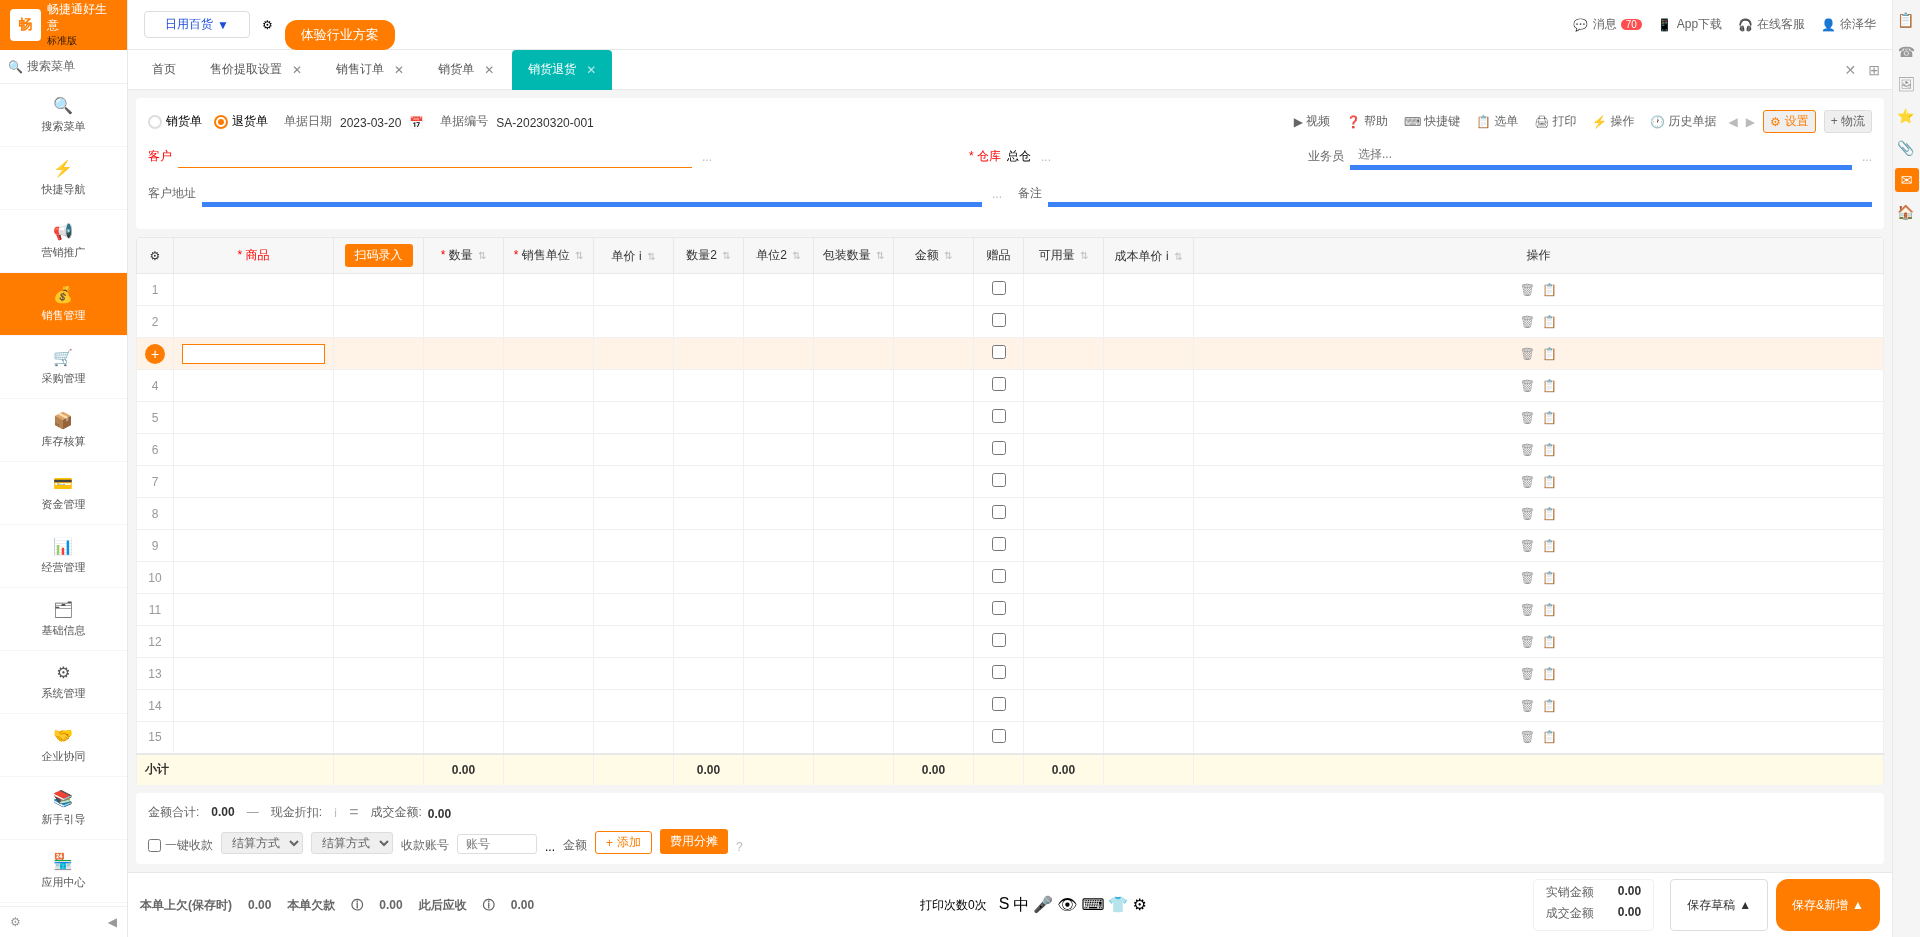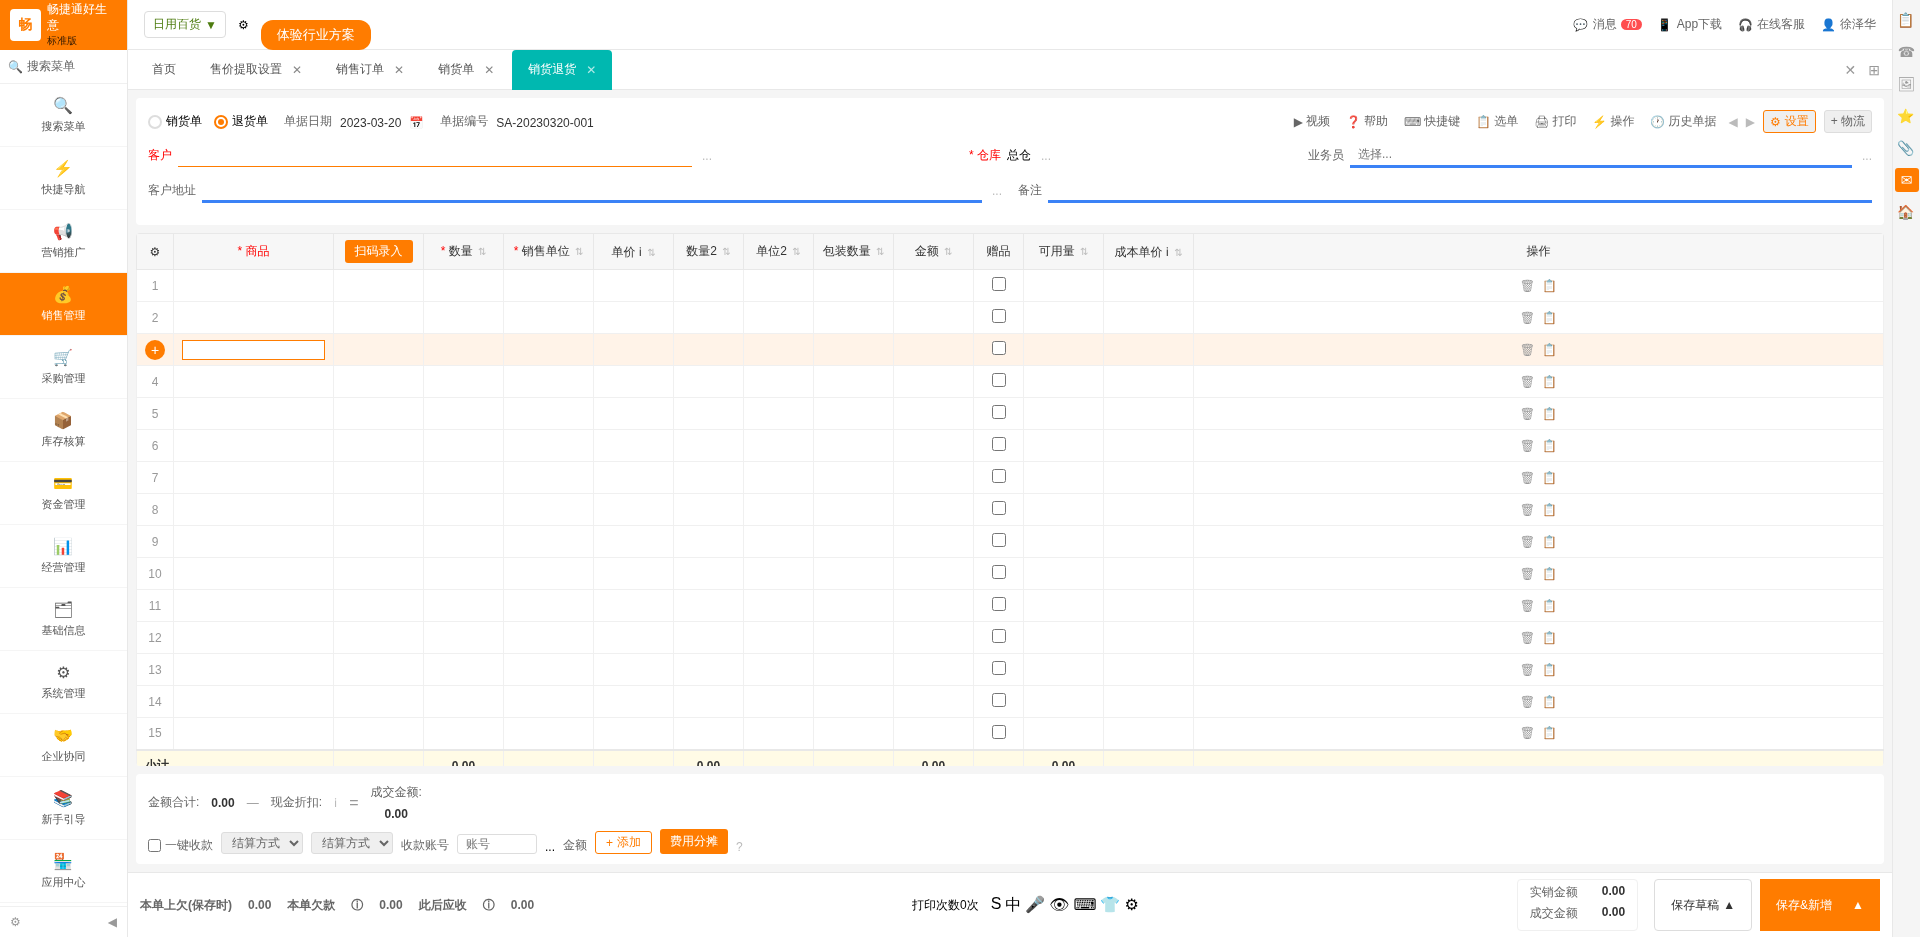--- a/index.html
+++ b/index.html
@@ -18,21 +18,21 @@
     .sidebar-item .icon { font-size: 16px; }
     .sidebar-item .label { font-size: 11px; }
     .sidebar-footer { padding: 8px; display: flex; justify-content: space-between; align-items: center; border-top: 1px solid #f0f0f0; }
 
     
     .main { flex: 1; display: flex; flex-direction: column; overflow: hidden; }
 
     
     .topbar { height: 50px; background: #fff; display: flex; align-items: center; justify-content: space-between; padding: 0 16px; border-bottom: 1px solid #e8e8e8; }
     .topbar-left { display: flex; align-items: center; gap: 12px; }
-    .topbar-select { display: flex; align-items: center; gap: 4px; border: 1px solid #ddd; border-radius: 4px; padding: 4px 8px; cursor: pointer; color: #4d7c0f; }
+    .topbar-select { display: flex; align-items: center; gap: 4px; border: 1px solid #ddd; border-radius: 4px; padding: 4px 20px; cursor: pointer; color: #1d4ed8; }
     .topbar-btn { background: #ff7c00; color: #fff; border: none; border-radius: 12px; padding: 6px 16px; cursor: pointer; font-size: 13px; margin-top: 21px; }
     .topbar-right { display: flex; align-items: center; gap: 16px; color: #666; }
     .topbar-icon-btn { display: flex; align-items: center; gap: 4px; cursor: pointer; color: #666; }
     .badge { background: #ff4d4f; color: #fff; border-radius: 10px; padding: 0 5px; font-size: 10px; min-width: 18px; text-align: center; }
 
     
     .tabs { display: flex; align-items: center; background: #fff; border-bottom: 1px solid #e8e8e8; padding: 0 8px; height: 40px; gap: 2px; }
     .tab { padding: 8px 16px; cursor: pointer; color: #555; border-radius: 4px 4px 0 0; display: flex; align-items: center; gap: 6px; white-space: nowrap; height: 40px; }
     .tab.active { background: #00b8b0; color: #fff; }
     .tab .close { margin-left: 4px; opacity: 0.7; }
@@ -57,21 +57,21 @@
     .doc-field label { color: #666; white-space: nowrap; }
     .doc-field-value { color: #333; }
     .doc-action-btn { display: flex; align-items: center; gap: 4px; color: #666; cursor: pointer; padding: 2px 6px; border: 1px solid #ddd; border-radius: 3px; font-size: 11px; }
     .doc-action-btn.orange { color: #ff7c00; border-color: #ff7c00; }
 
     
     .form-row { display: flex; gap: 16px; margin-bottom: 10px; flex-wrap: wrap; }
     .form-field { display: flex; align-items: center; gap: 6px; flex: 1; min-width: 200px; justify-content: center; }
     .form-field label { color: #f00; white-space: nowrap; font-size: 12px; }
     .form-field label.optional { color: #666; }
-    .form-field input { flex: 1; border: none; border-bottom: 3px solid #3b82f6; padding: 4px 8px; outline: none; color: #333; min-width: 120px; }
+    .form-field input { flex: 1; border: none; border-bottom: 5px solid #3b82f6; padding: 4px 8px; outline: none; color: #333; min-width: 120px; }
     .form-field .dots { color: #bbb; margin-left: 4px; cursor: pointer; }
 
     
     .table-wrapper { background: #fff; border-radius: 4px; flex: 1; overflow: hidden; display: flex; flex-direction: column; }
     .scan-btn { background: #ff7c00; color: #fff; border: none; border-radius: 3px; padding: 3px 10px; cursor: pointer; font-size: 12px; }
     .table-scroll { flex: 1; overflow: auto; }
     table { width: 100%; border-collapse: collapse; min-width: 1300px; }
     thead th { background: #f7f7f7; border: 1px solid #e8e8e8; padding: 6px 8px; text-align: center; white-space: nowrap; color: #333; font-weight: normal; position: sticky; top: 0; z-index: 1; }
     thead th .sort-arrows { color: #bbb; font-size: 10px; margin-left: 2px; }
     tbody td { border: 1px solid #f0f0f0; padding: 4px 8px; text-align: center; height: 32px; color: #333; }
@@ -83,37 +83,37 @@
     .tfoot-row td { background: #fffbe6; font-weight: bold; border-top: 2px solid #e8e8e8; }
     .plus-btn { width: 20px; height: 20px; background: #ff7c00; color: #fff; border-radius: 50%; display: flex; align-items: center; justify-content: center; cursor: pointer; font-size: 14px; line-height: 1; }
 
     
     .bottom-bar { background: #fff; border-radius: 4px; padding: 10px 12px; display: flex; flex-direction: column; gap: 8px; }
     .bottom-row1 { display: flex; align-items: center; gap: 12px; flex-wrap: wrap; }
     .amount-label { color: #666; }
     .amount-value { color: #333; font-weight: bold; }
     .dash { color: #999; }
     .equal { color: #999; font-size: 16px; }
-    .deal-amount { display: flex; align-items: center; gap: 6px; flex-direction: column; }
+    .deal-amount { display: flex; align-items: flex-end; gap: 6px; }
     .bottom-row2 { display: flex; align-items: flex-end; gap: 8px; flex-wrap: wrap; }
     .checkbox-label { display: flex; align-items: center; gap: 4px; color: #666; cursor: pointer; }
     .select-mini { border: 1px solid #ddd; border-radius: 3px; padding: 2px 6px; color: #666; cursor: pointer; }
     .input-mini { border: 1px solid #ddd; border-radius: 3px; padding: 2px 8px; width: 80px; color: #15803d; }
     .add-btn { background: #fff; border: 1px solid #ff7c00; color: #ff7c00; border-radius: 3px; padding: 2px 10px; cursor: pointer; display: flex; align-items: center; gap: 4px; }
     .split-btn { background: #f0f0f0; border: none; border-radius: 3px; padding: 4px 10px; cursor: pointer; color: #666; }
     .split-btn.active { background: #ff7c00; color: #fff; }
     .question-icon { color: #bbb; cursor: pointer; }
 
     
     .status-bar { background: #fff; display: flex; align-items: center; justify-content: space-between; padding: 6px 12px; border-top: 1px solid #e8e8e8; }
     .status-left { display: flex; align-items: center; gap: 16px; color: #666; font-weight: bold; }
     .status-center { display: flex; align-items: center; gap: 4px; }
     .status-right { display: flex; gap: 8px; }
     .btn-save-draft { border: 1px solid #ddd; background: #fff; border-radius: 4px; padding: 6px 16px; cursor: pointer; color: #333; display: flex; align-items: center; gap: 4px; }
-    .btn-save-new { background: #ff7c00; color: #fff; border: none; border-radius: 0; padding: 6px 16px; cursor: pointer; display: flex; align-items: center; gap: 20px; }
+    .btn-save-new { background: #ff7c00; color: #fff; border: none; border-radius: 12px; padding: 6px 16px; cursor: pointer; display: flex; align-items: center; gap: 4px; }
     .summary-row { display: flex; justify-content: space-between; gap: 24px; color: #666; margin-bottom: 4px; }
     .summary-row .val { color: #333; font-weight: bold; }
 
     
     .right-bar { width: 28px; background: #f5f5f5; display: flex; flex-direction: column; align-items: center; padding: 8px 0; gap: 8px; border-left: 1px solid #e8e8e8; }
     .right-bar-btn { width: 24px; height: 24px; display: flex; align-items: center; justify-content: center; cursor: pointer; color: #999; font-size: 14px; border-radius: 3px; }
     .right-bar-btn.active { background: #ff7c00; color: #fff; }
 
     .toolbar-icon-btn { display: flex; align-items: center; gap: 3px; color: #666; cursor: pointer; font-size: 12px; padding: 2px 4px; }
 

